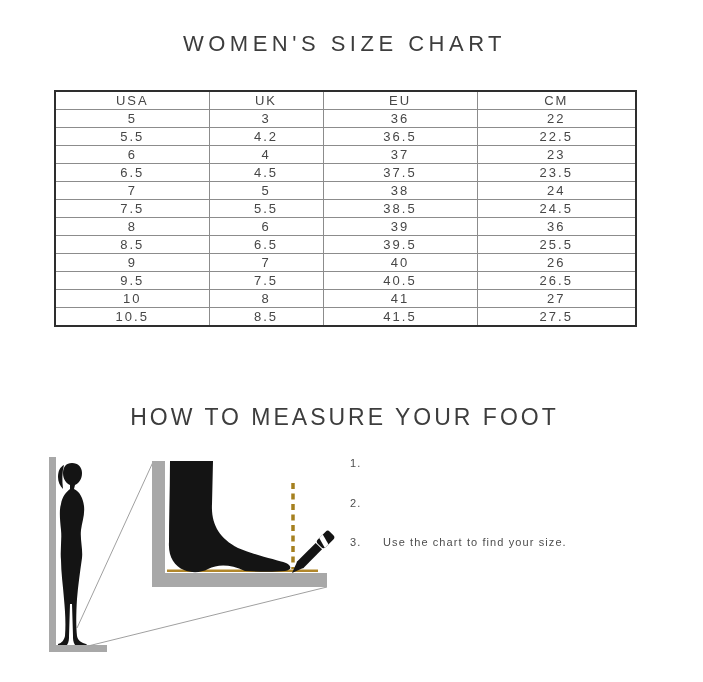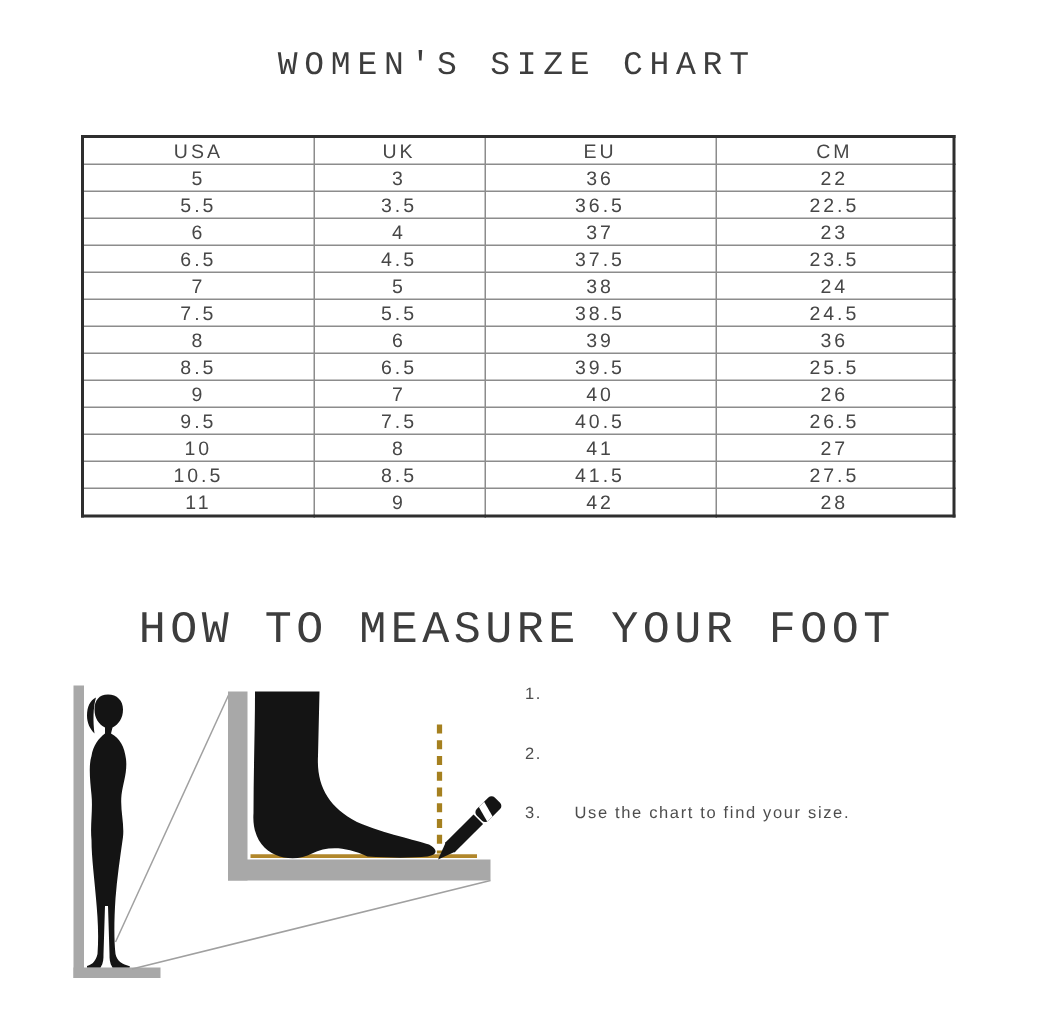--- a/index.html
+++ b/index.html
@@ -6,25 +6,25 @@
   body{
     width:703px;height:682px;position:relative;overflow:hidden;
     font-family:"Liberation Sans", sans-serif;
     -webkit-font-smoothing:antialiased;
   }
   .stage{position:absolute;left:0;top:0;width:703px;height:682px;}
 
   
   .heading{
     position:absolute;left:54px;width:581px;text-align:center;
-    font-family:Liberation Mono, monospace;font-weight:normal;
+    font-family:Liberation Sans, sans-serif;font-weight:normal;
     color:#3d3d3d;margin:0;white-space:nowrap;
   }
   #title1{top:31px;font-size:22px;letter-spacing:4.5px;}
-  #title2{top:404px;font-size:30px;letter-spacing:3px;}
+  #title2{top:404px;font-size:23px;letter-spacing:3px;}
 
   
   table.size-chart{
     position:absolute;left:54px;top:90px;width:581px;
     border-collapse:collapse;table-layout:fixed;
     border:2px solid #2e2e2e;
     font-size:13px;color:#474747;letter-spacing:2px;padding-left:28px;
   }
   table.size-chart th, table.size-chart td{
     border:1px solid #8c8c8c;
@@ -74,21 +74,21 @@
     </thead>
     <tbody>
         <tr>
           <td>5</td>
           <td>3</td>
           <td>36</td>
           <td>22</td>
         </tr>
         <tr>
           <td>5.5</td>
-          <td>3.5</td>
+          <td>4.2</td>
           <td>36.5</td>
           <td>22.5</td>
         </tr>
         <tr>
           <td>6</td>
           <td>4</td>
           <td>37</td>
           <td>23</td>
         </tr>
         <tr>
@@ -137,26 +137,20 @@
           <td>10</td>
           <td>8</td>
           <td>41</td>
           <td>27</td>
         </tr>
         <tr>
           <td>10.5</td>
           <td>8.5</td>
           <td>41.5</td>
           <td>27.5</td>
-        </tr>
-        <tr>
-          <td>11</td>
-          <td>9</td>
-          <td>42</td>
-          <td>28</td>
         </tr>
       </tbody>
   </table>
 
   <h2 id="title2" class="heading">HOW TO MEASURE YOUR FOOT</h2>
 
   <svg class="measure-illustration" width="310" height="230" viewBox="0 0 310 230" xmlns="http://www.w3.org/2000/svg">
 
     <rect x="14" y="5" width="7" height="195" fill="#a8a8a8"></rect>
     <rect x="14" y="193" width="58" height="7" fill="#a8a8a8"></rect>

